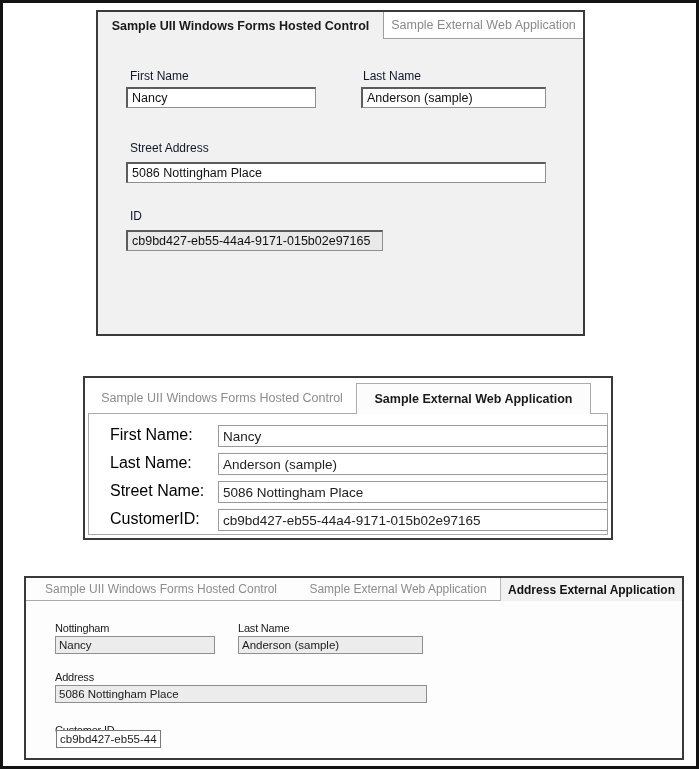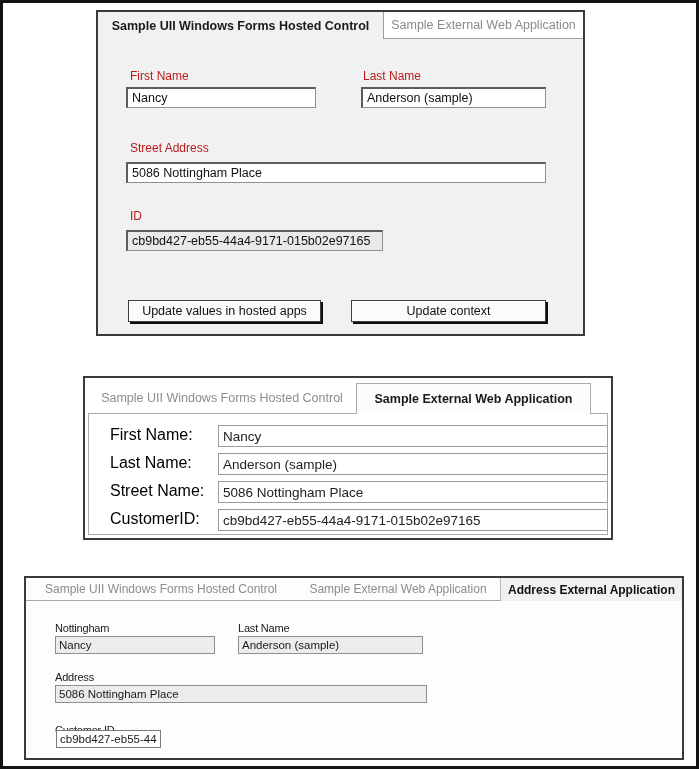--- a/index.html
+++ b/index.html
@@ -18,21 +18,21 @@
     position:absolute; left:0; top:0; width:285px; height:27px;
     display:flex; align-items:center; justify-content:center;
     font-size:12.5px; font-weight:bold; color:#1a1a1a;
   }
   #panel1 .tab-inactive {
     position:absolute; left:285px; top:0; right:0; height:27px;
     display:flex; align-items:center; justify-content:center;
     background:#ffffff; border-left:1px solid #9e9e9e; border-bottom:1px solid #9e9e9e;
     font-size:12.5px; color:#8a8a8a;
   }
-  .fld-label { position:absolute; font-size:12px; color:#b91c1c; white-space:nowrap; }
+  .fld-label { position:absolute; font-size:12px; color:#0f172a; white-space:nowrap; }
   .win-input {
     position:absolute; height:21px; background:#ffffff;
     border:1px solid #8f8f8f; border-top:2px solid #5c5c5c; border-left:2px solid #5c5c5c;
     font-size:12.5px; color:#111; padding:0 4px; outline:none;
   }
   .win-input.readonly { background:#e9e9e9; }
   .win-btn {
     position:absolute; height:22px; background:#fbfbfb;
     border:1px solid #3f3f3f; box-shadow:2px 2px 0 #0e0e0e;
     font-size:12.5px; color:#111; cursor:pointer;
@@ -92,22 +92,20 @@
 
     <div class="fld-label" style="left:265px; top:57px;">Last Name</div>
     <input class="win-input" style="left: 263px; top: 75px; width: 185px;" value="Anderson (sample)">
 
     <div class="fld-label" style="left:32px; top:129px;">Street Address</div>
     <input class="win-input" style="left: 28px; top: 150px; width: 420px;" value="5086 Nottingham Place">
 
     <div class="fld-label" style="left:32px; top:197px;">ID</div>
     <input class="win-input readonly" style="left: 28px; top: 218px; width: 257px;" value="cb9bd427-eb55-44a4-9171-015b02e97165">
 
-    <button class="win-btn" style="left:30px; top:288px; width:193px;">Update values in hosted apps</button>
-    <button class="win-btn" style="left:253px; top:288px; width:195px;">Update context</button>
   </div>
 
   <div class="panel" id="panel2">
     <div class="tab-inactive">Sample UII Windows Forms Hosted Control</div>
     <div class="tab-active">Sample External Web Application</div>
     <div class="contentbox"></div>
 
     <div class="w-row-label" style="top:48px;">First Name:</div>
     <input class="w-row-input" style="top: 47px;" value="Nancy">
 

